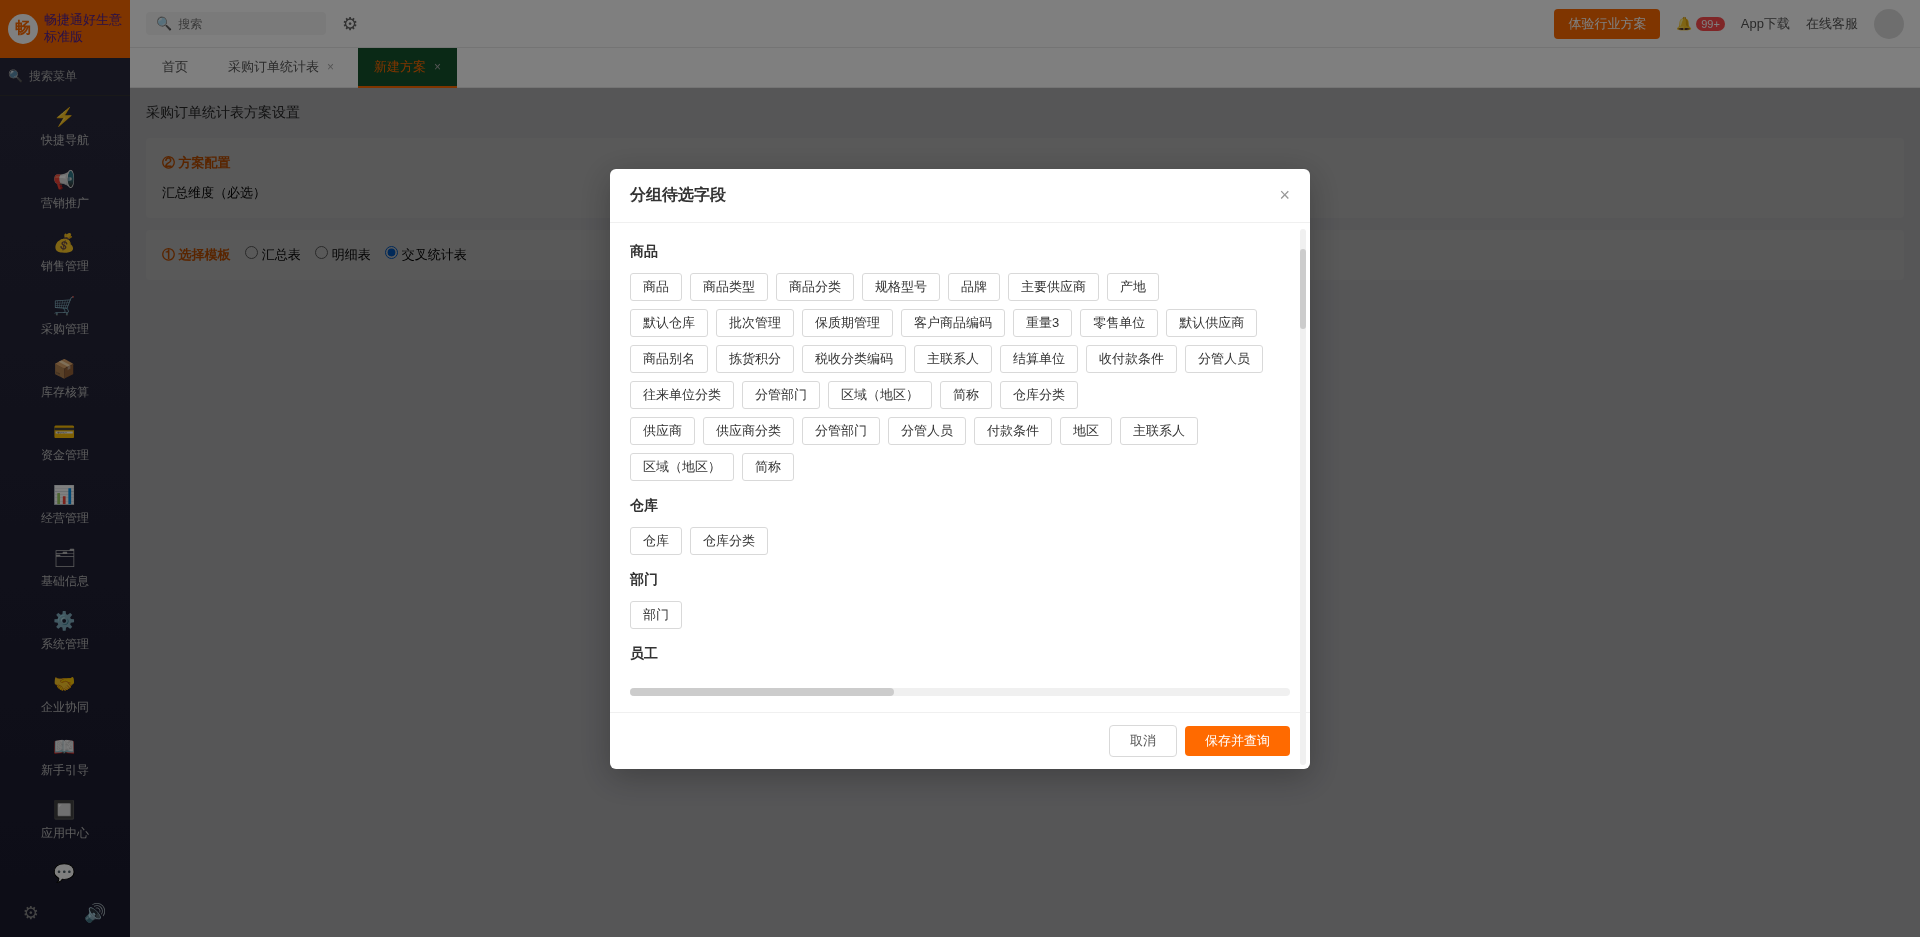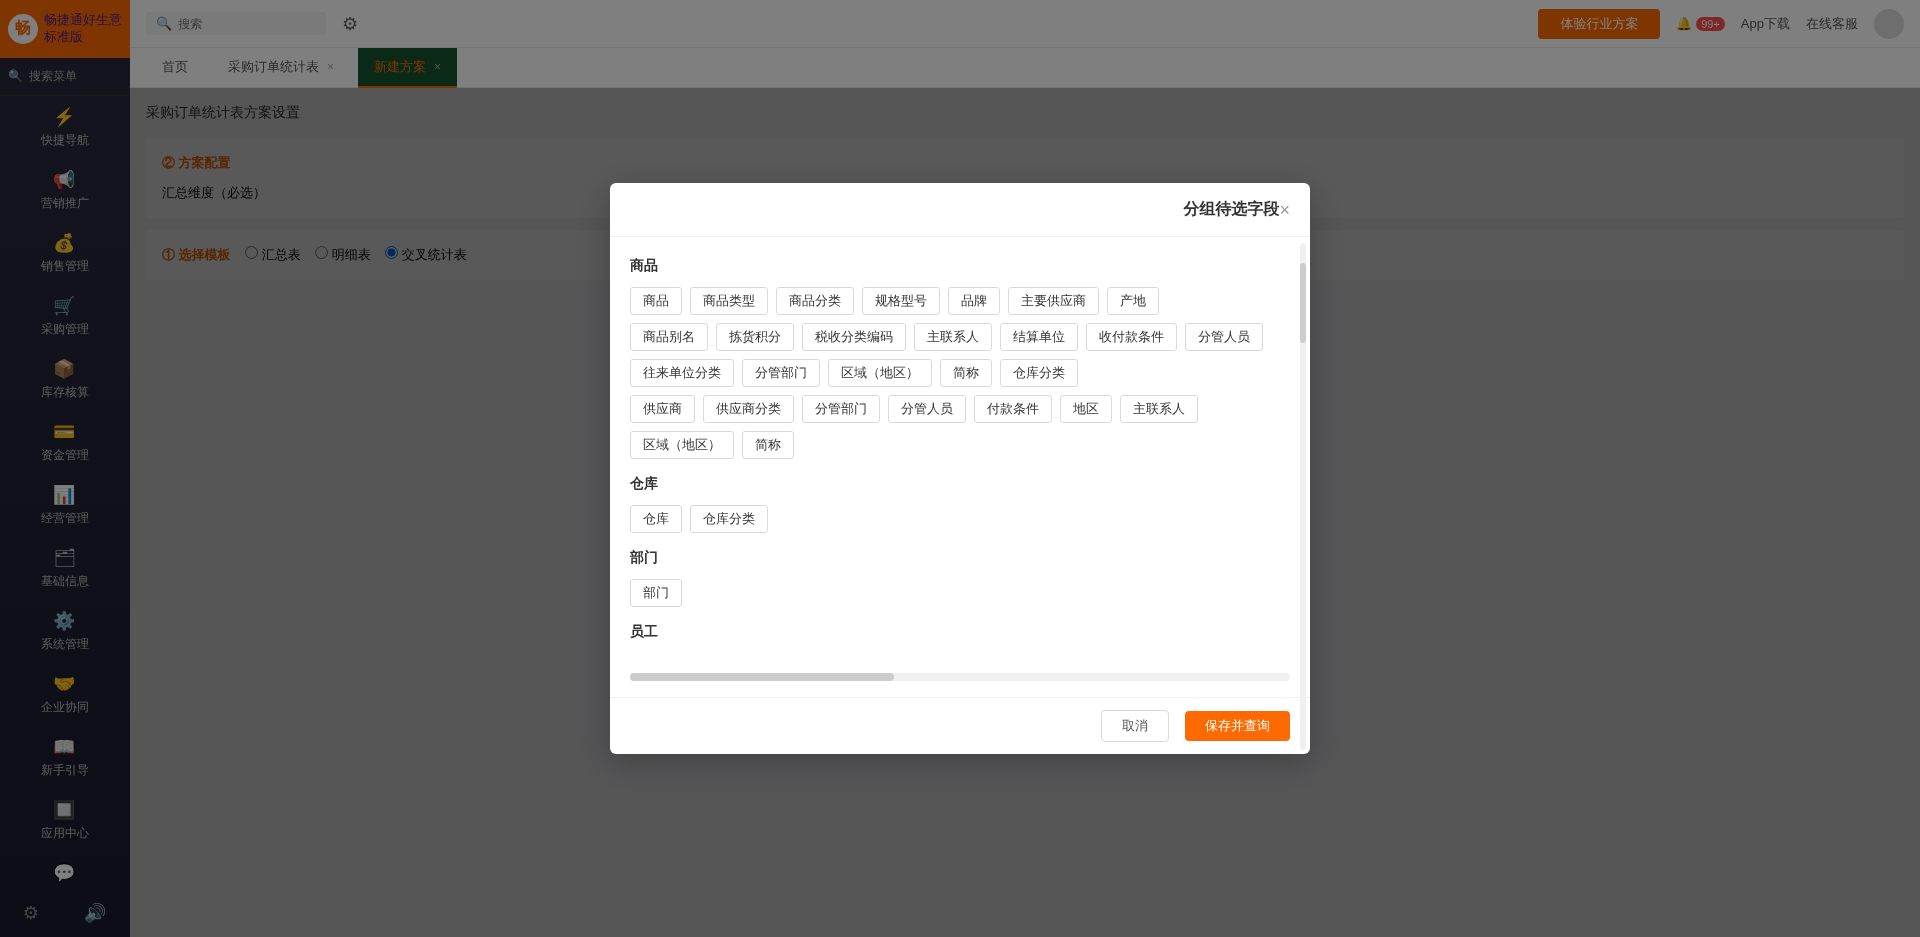--- a/index.html
+++ b/index.html
@@ -35,21 +35,21 @@
       background: #fff; display: flex; align-items: center; padding: 0 16px;
       border-bottom: 1px solid #e8e8e8; z-index: 9; gap: 16px;
     }
     .header-search {
       display: flex; align-items: center; background: #f5f5f5; border-radius: 4px;
       padding: 4px 10px; gap: 6px; width: 180px;
     }
     .header-search input { border: none; background: transparent; outline: none; font-size: 12px; width: 120px; }
     .header-btn {
       background: #ff6a00; color: #fff; border: none; border-radius: 4px;
-      padding: 6px 22px; font-size: 13px; cursor: pointer; margin-left: auto;
+      padding: 6px 14px; font-size: 13px; cursor: pointer; margin-left: auto;
     }
     .header-right { display: flex; align-items: center; gap: 16px; color: #555; font-size: 13px; }
     .badge { background: #ff4d4f; color: #fff; border-radius: 10px; padding: 1px 5px; font-size: 11px; }
     .gear-icon { font-size: 18px; color: #666; cursor: pointer; }
 
     
     .tab-bar {
       position: fixed; left: 130px; top: 48px; right: 0; height: 40px;
       background: #fff; display: flex; align-items: center; padding: 0 16px;
       border-bottom: 1px solid #e8e8e8; z-index: 8; gap: 8px;
@@ -83,21 +83,21 @@
     }
 
     
     .dialog {
       background: #fff; border-radius: 6px; width: 700px; max-height: 600px;
       display: flex; flex-direction: column; position: relative;
       box-shadow: 0 8px 32px rgba(0,0,0,0.25);
     }
     .dialog-header {
       padding: 16px 20px; border-bottom: 1px solid #f0f0f0;
-      display: flex; align-items: center; justify-content: flex-end;
+      display: flex; align-items: center; justify-content: space-between;
       flex-shrink: 0;
     }
     .dialog-title { font-size: 16px; font-weight: 600; color: #333; }
     .dialog-close { cursor: pointer; color: #999; font-size: 18px; line-height: 1; }
 
     .dialog-body {
       padding: 20px; overflow-y: auto; flex: 1;
     }
 
     .section-title {
@@ -118,21 +118,21 @@
     .dialog-scrollbar {
       position: absolute; right: 4px; top: 60px; bottom: 4px; width: 6px;
       background: #f0f0f0; border-radius: 3px;
     }
     .dialog-scrollbar-thumb {
       width: 6px; height: 80px; background: #ccc; border-radius: 3px; position: absolute; top: 20px;
     }
 
     .dialog-footer {
       padding: 12px 20px; border-top: 1px solid #f0f0f0;
-      display: flex; align-items: center; justify-content: flex-end; gap: 16px; flex-shrink: 0; margin-top: 12px;
+      display: flex; align-items: center; justify-content: flex-end; gap: 8px; flex-shrink: 0; margin-top: 12px;
     }
     .btn-cancel {
       padding: 6px 20px; border: 1px solid #d9d9d9; border-radius: 4px;
       background: #fff; color: #555; font-size: 13px; cursor: pointer;
     }
     .btn-confirm {
       padding: 6px 20px; border: none; border-radius: 4px;
       background: #ff6a00; color: #fff; font-size: 13px; cursor: pointer;
     }
 
@@ -296,20 +296,29 @@
       <div class="tag-group">
         <div class="tag">商品</div>
         <div class="tag">商品类型</div>
         <div class="tag">商品分类</div>
         <div class="tag">规格型号</div>
         <div class="tag">品牌</div>
         <div class="tag">主要供应商</div>
         <div class="tag">产地</div>
       </div>
       <div class="tag-group">
+        <div class="tag">默认仓库</div>
+        <div class="tag">批次管理</div>
+        <div class="tag">保质期管理</div>
+        <div class="tag">客户商品编码</div>
+        <div class="tag">重量3</div>
+        <div class="tag">零售单位</div>
+        <div class="tag">默认供应商</div>
+      </div>
+      <div class="tag-group">
         <div class="tag">商品别名</div>
         <div class="tag">拣货积分</div>
         <div class="tag">税收分类编码</div>
         <div class="tag">主联系人</div>
         <div class="tag">结算单位</div>
         <div class="tag">收付款条件</div>
         <div class="tag">分管人员</div>
       </div>
       <div class="tag-group">
         <div class="tag">往来单位分类</div>

